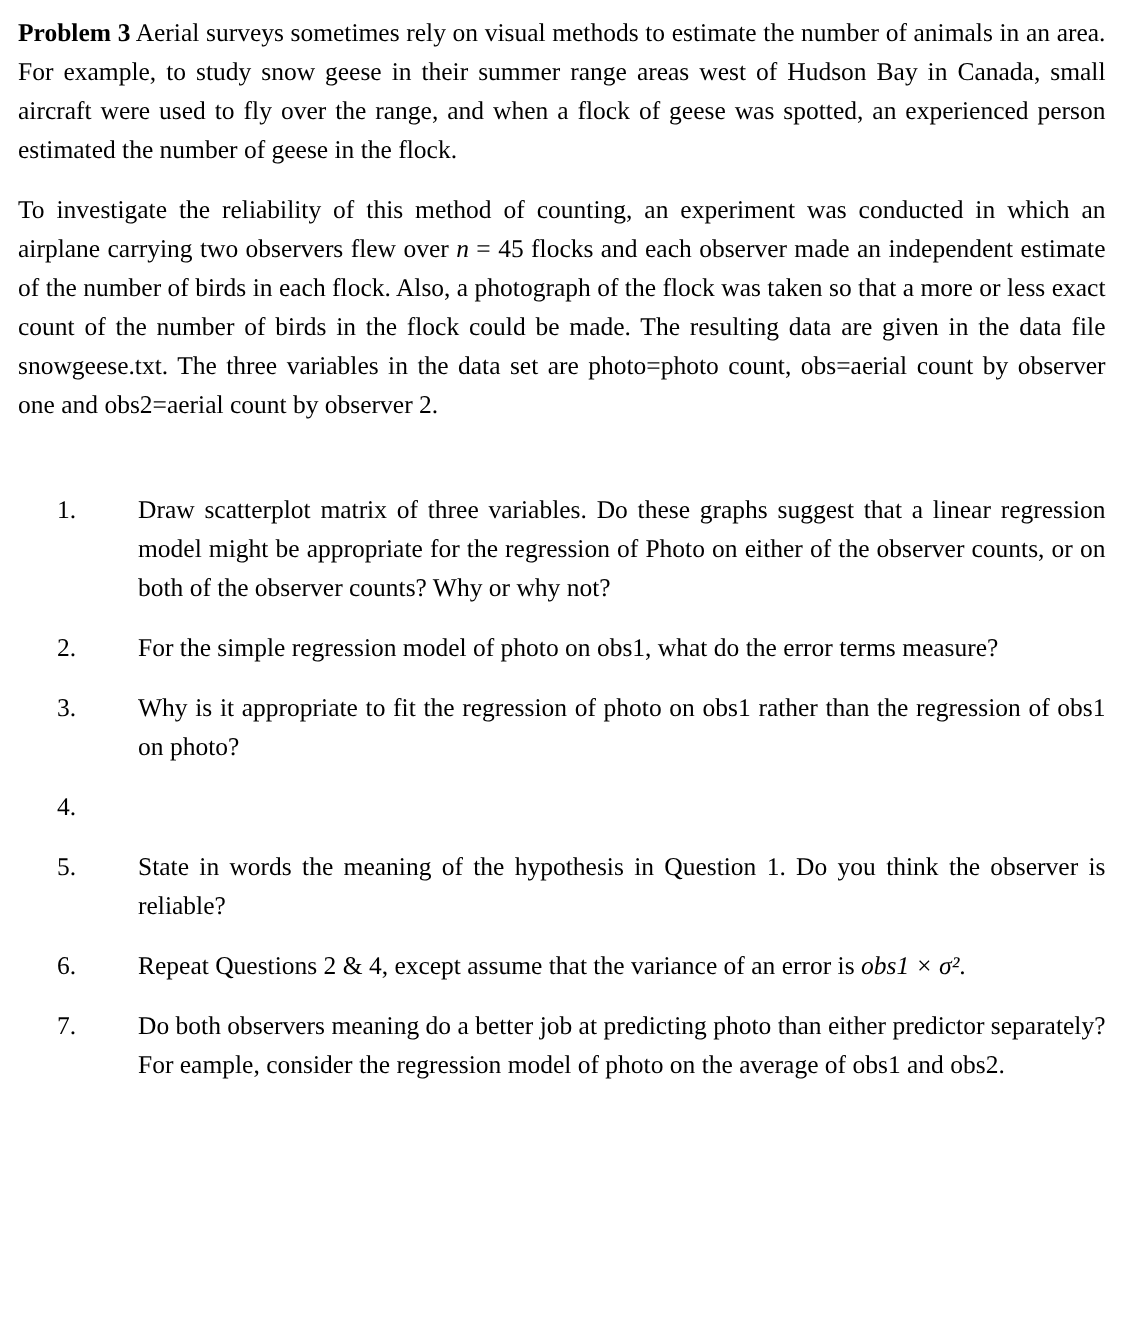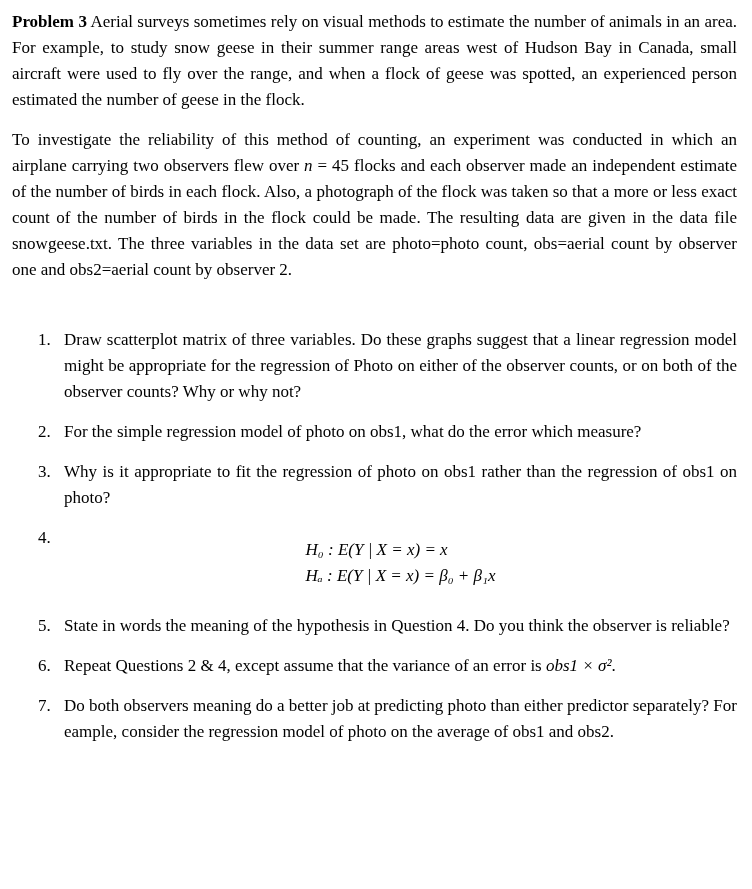--- a/index.html
+++ b/index.html
@@ -28,20 +28,21 @@
   .list-item {
     display: flex;
     margin-bottom: 14px;
   }
   .num {
     flex: 0 0 26px;
   }
   .item-body {
     flex: 1;
     text-align: justify;
+    margin-left: 28px;
   }
   .math-block {
     text-align: center;
     margin: 12px 0 10px 0;
   }
   .math-lines {
     display: inline-block;
     text-align: left;
   }
   .math-line { line-height: 26px; }
@@ -57,43 +58,37 @@
 
   <div class="list">
 
     <div class="list-item">
       <span class="num">1.</span>
       <div class="item-body">Draw scatterplot matrix of three variables. Do these graphs suggest that a linear regression model might be appropriate for the regression of Photo on either of the observer counts, or on both of the observer counts? Why or why not?</div>
     </div>
 
     <div class="list-item">
       <span class="num">2.</span>
-      <div class="item-body">For the simple regression model of photo on obs1, what do the error which measure?</div>
+      <div class="item-body">For the simple regression model of photo on obs1, what do the error terms measure?</div>
     </div>
 
     <div class="list-item">
       <span class="num">3.</span>
       <div class="item-body">Why is it appropriate to fit the regression of photo on obs1 rather than the regression of obs1 on photo?</div>
     </div>
 
     <div class="list-item">
       <span class="num">4.</span>
       <div class="item-body">
-        <div class="math-block">
-          <div class="math-lines">
-            <div class="math math-line">H₀ : E(Y | X = x) = x</div>
-            <div class="math math-line">Hₐ : E(Y | X = x) = β₀ + β₁x</div>
-          </div>
-        </div>
       </div>
     </div>
 
     <div class="list-item">
       <span class="num">5.</span>
-      <div class="item-body">State in words the meaning of the hypothesis in Question 4. Do you think the observer is reliable?</div>
+      <div class="item-body">State in words the meaning of the hypothesis in Question 1. Do you think the observer is reliable?</div>
     </div>
 
     <div class="list-item">
       <span class="num">6.</span>
       <div class="item-body"><span>Repeat Questions 2 &amp; 4, except assume that the variance of an error is </span><span class="math">obs1 × σ²</span><span>.</span></div>
     </div>
 
     <div class="list-item">
       <span class="num">7.</span>
       <div class="item-body">Do both observers meaning do a better job at predicting photo than either predictor separately? For eample, consider the regression model of photo on the average of obs1 and obs2.</div>

